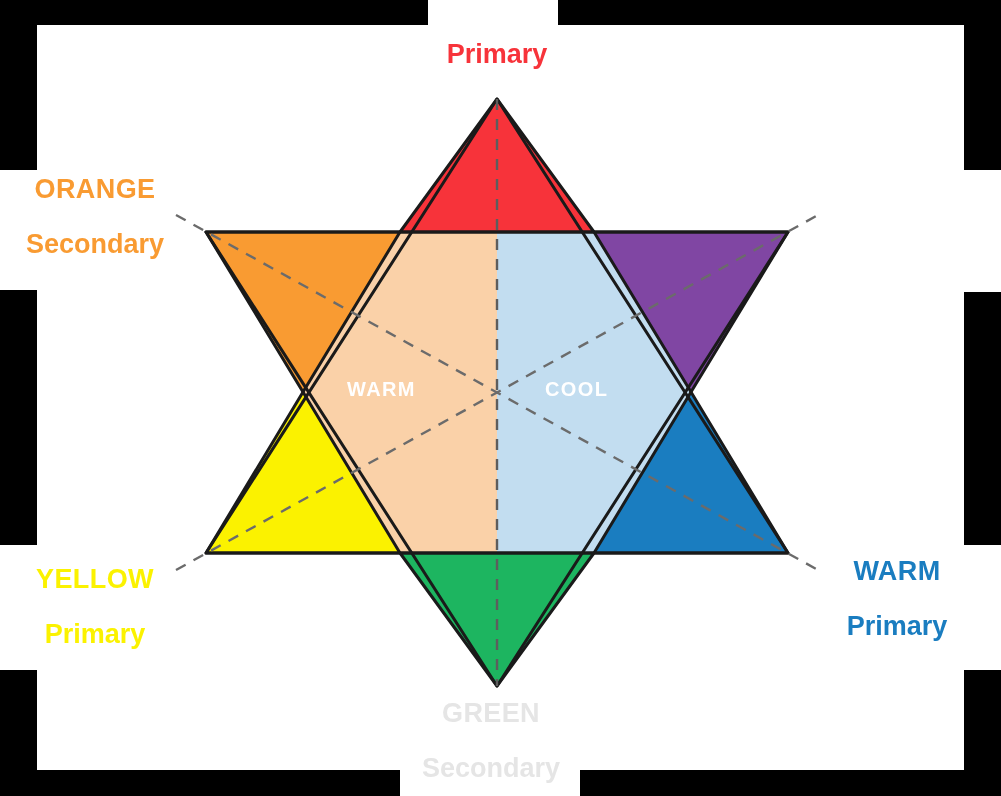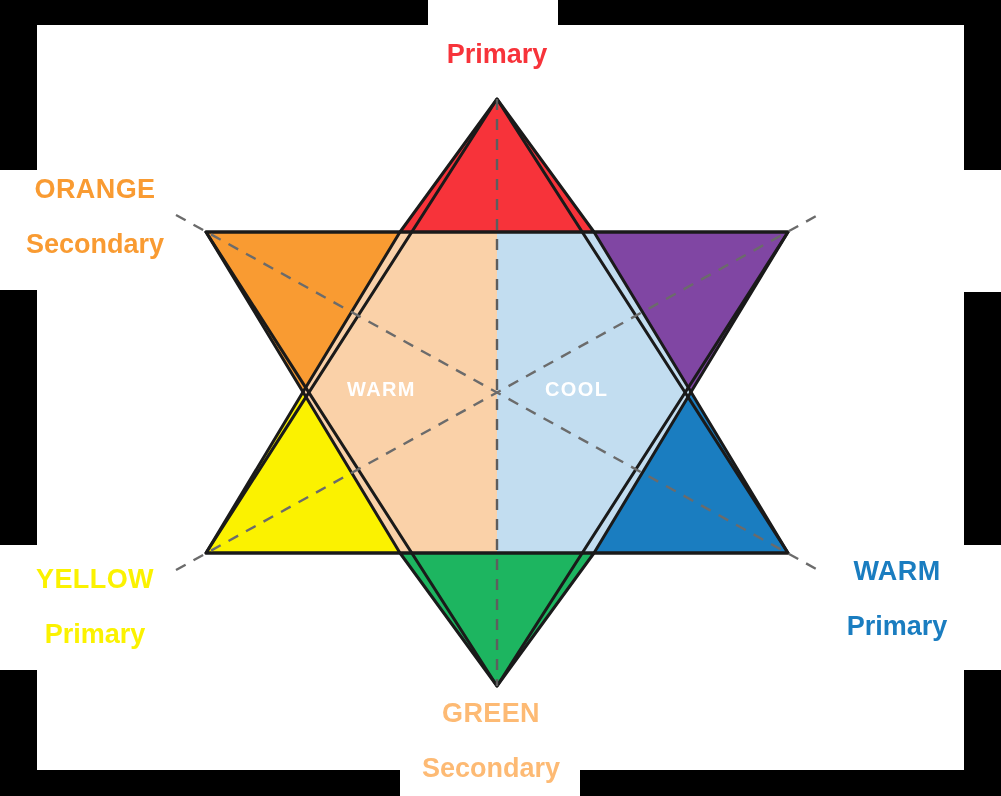--- a/index.html
+++ b/index.html
@@ -130,21 +130,21 @@
   <div class="label-group" id="label-yellow" style="color: rgb(251, 242, 0);">
     <span class="label-name">YELLOW</span>
     <span class="label-role">Primary</span>
   </div>
 
   <div class="label-group" id="label-blue" style="color: rgb(26, 125, 192);">
     <span class="label-name">WARM</span>
     <span class="label-role">Primary</span>
   </div>
 
-  <div class="label-group" id="label-green" style="color: #fdba74;">
+  <div class="label-group" id="label-green" style="color: #e5e5e5;">
     <span class="label-name">GREEN</span>
     <span class="label-role">Secondary</span>
   </div>
 
   <div class="temp-label" id="label-warm" style="color: rgb(255, 255, 255);">WARM</div>
   <div class="temp-label" id="label-cool" style="color: rgb(255, 255, 255); text-align: center;">COOL</div>
 
 </div>
 
 </body></html>

